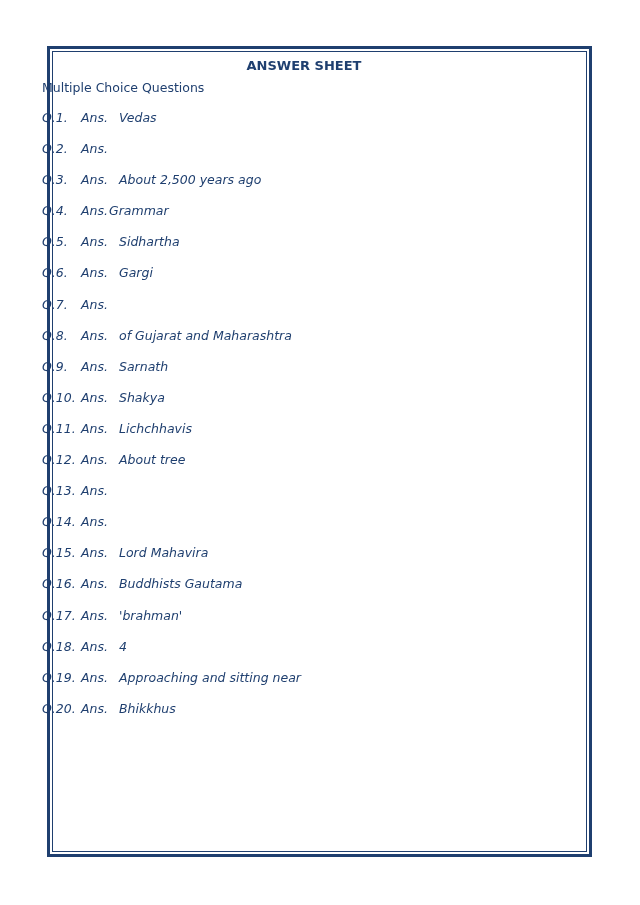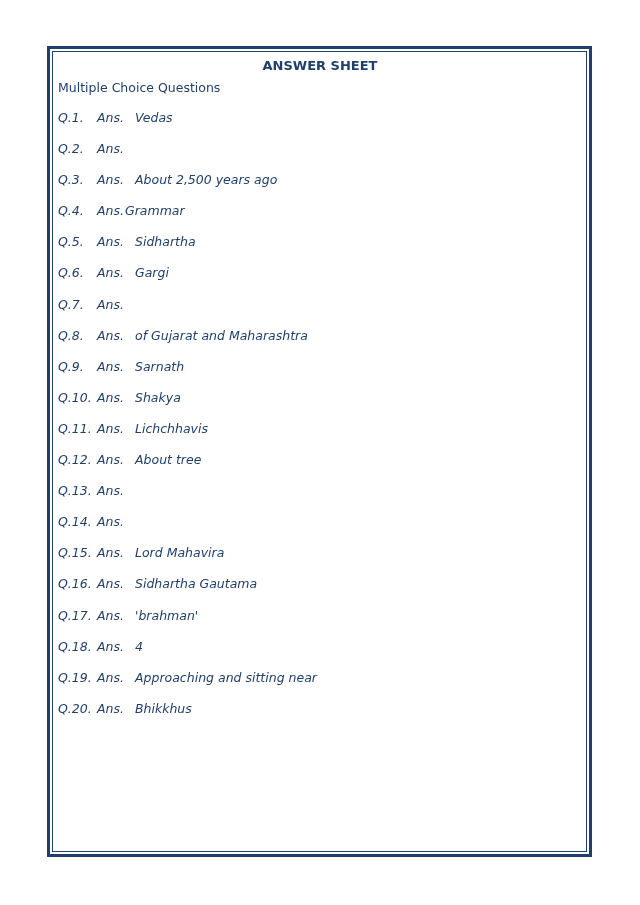--- a/index.html
+++ b/index.html
@@ -6,21 +6,21 @@
     body { width: 640px; height: 905px; position: relative; overflow: hidden; }
     .frame-outer {
       position: absolute; left: 47px; top: 46px; width: 545px; height: 811px;
       border: 3px solid #1f3f6f; box-sizing: border-box;
     }
     .frame-inner {
       position: absolute; left: 2px; top: 2px; right: 2px; bottom: 2px;
       border: 1px solid #1f3f6f;
     }
     .content {
-      position: absolute; left: 58px; top: 56px; width: 525px;
+      position: absolute; left: 42px; top: 56px; width: 525px;
       font-family: "DejaVu Sans", sans-serif; color: #1f3f6f; font-size: 12.5px;
     }
     .title {
       text-align: center; font-weight: bold; font-size: 13px; margin-left: 0; width: 524px;
       height: 20px; line-height: 20px;
     }
     .subtitle { height: 26px; line-height: 24px; }
     .row { height: 31.1px; line-height: 31px; white-space: nowrap; position: relative; font-style: italic; }
     .q { position: absolute; left: 0; }
     .a { position: absolute; left: 39px; }
@@ -105,21 +105,21 @@
         <span class="a">Ans.</span>
       </div>
       <div class="row">
         <span class="q">Q.15.</span>
         <span class="a">Ans.</span>
         <span class="v">Lord Mahavira</span>
       </div>
       <div class="row">
         <span class="q">Q.16.</span>
         <span class="a">Ans.</span>
-        <span class="v">Sidhartha Gautama</span>
+        <span class="v">Buddhists Gautama</span>
       </div>
       <div class="row">
         <span class="q">Q.17.</span>
         <span class="a">Ans.</span>
         <span class="v">'brahman'</span>
       </div>
       <div class="row">
         <span class="q">Q.18.</span>
         <span class="a">Ans.</span>
         <span class="v">4</span>

